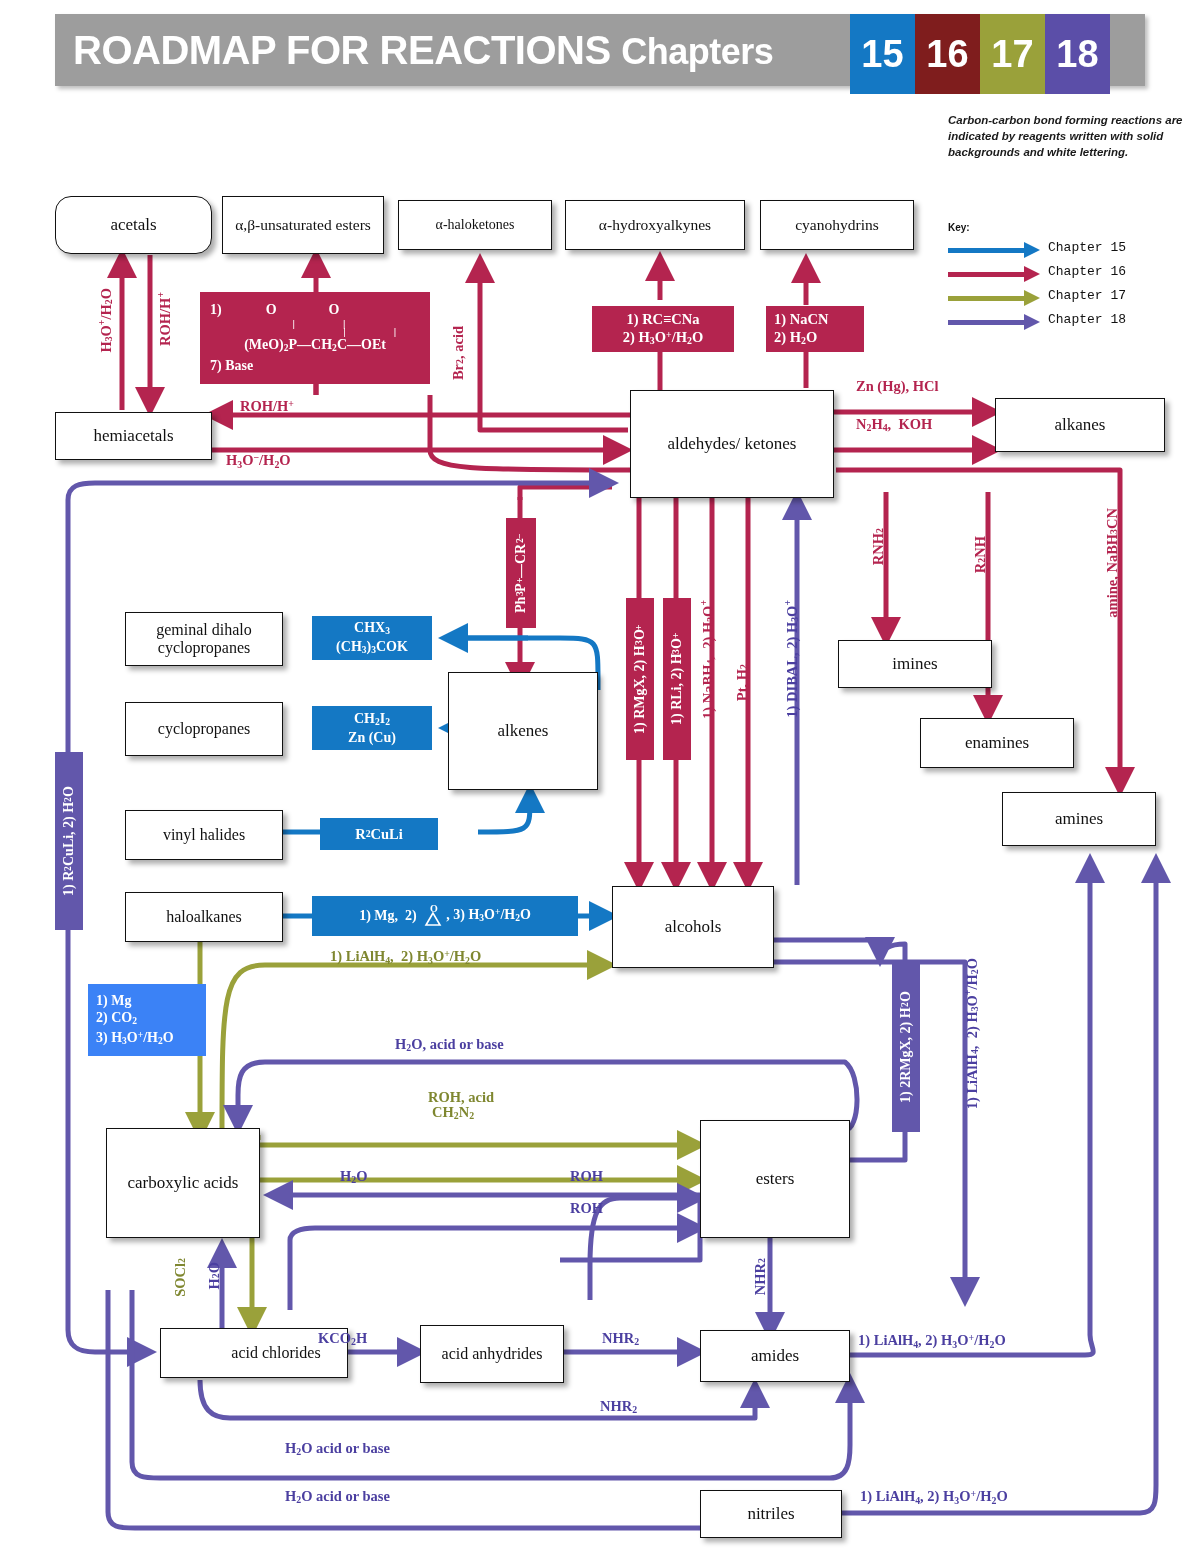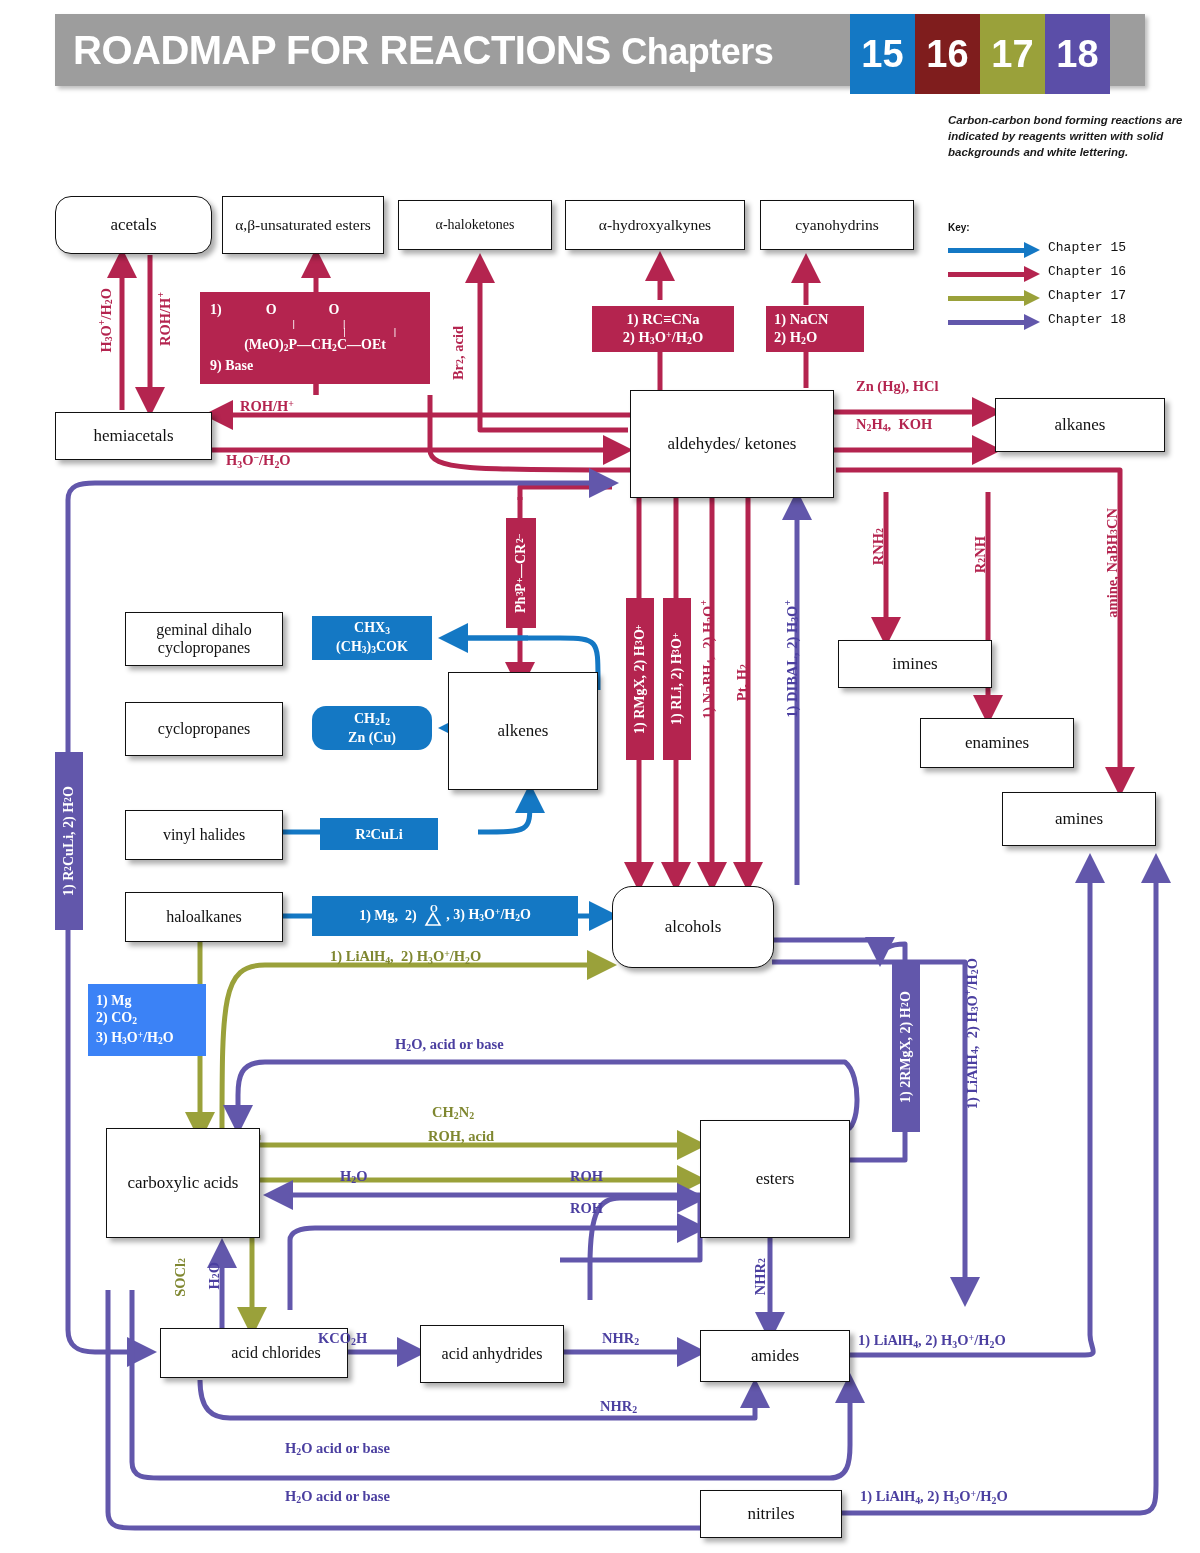--- a/index.html
+++ b/index.html
@@ -234,57 +234,57 @@
   <div class="bx" style="left:125px;top:612px;width:156px;height:52px;font-size:16px;">geminal dihalo cyclopropanes</div>
   <div class="bx" style="left:125px;top:702px;width:156px;height:52px;font-size:16px;">cyclopropanes</div>
   <div class="bx" style="left:125px;top:810px;width:156px;height:48px;font-size:16px;">vinyl halides</div>
   <div class="bx" style="left:125px;top:892px;width:156px;height:48px;font-size:16px;">haloalkanes</div>
   <div class="bx" style="left:448px;top:672px;width:148px;height:116px;">alkenes</div>
 
   <div class="bx" style="left:838px;top:640px;width:152px;height:46px;">imines</div>
   <div class="bx" style="left:920px;top:718px;width:152px;height:48px;">enamines</div>
   <div class="bx" style="left:1002px;top:792px;width:152px;height:52px;">amines</div>
 
-  <div class="bx" style="left:612px;top:886px;width:160px;height:80px;border-radius:20px;">alcohols</div>
+  <div class="bx" style="left:612px;top:886px;width:160px;height:80px;">alcohols</div>
 
   <div class="bx" style="left:106px;top:1128px;width:152px;height:108px;">carboxylic acids</div>
   <div class="bx" style="left:700px;top:1120px;width:148px;height:116px;">esters</div>
 
   <div class="bx" style="left:160px;top:1328px;width:142px;height:48px;font-size:16px;padding-left:44px;">acid chlorides</div>
   <div class="bx" style="left:420px;top:1325px;width:142px;height:56px;font-size:16px;">acid anhydrides</div>
   <div class="bx" style="left:700px;top:1330px;width:148px;height:50px;">amides</div>
   <div class="bx" style="left:700px;top:1490px;width:140px;height:46px;">nitriles</div>
 
   <div class="rg red" style="left:200px;top:292px;width:230px;height:92px;flex-direction:column;justify-content:center;font-size:14px;">
     <div style="display:flex;width:100%;padding-left:10px;box-sizing:border-box;">
       <span>1)</span>
       <span style="margin-left:44px;">O</span>
         <span style="margin-left:52px;">O</span>
     </div>
     <div style="font-size:11px;line-height:8px;letter-spacing:48px;margin-left:56px;">||&nbsp;&nbsp;||</div>
     <div style="margin-top:1px;">(MeO)<sub>2</sub>P—CH<sub>2</sub>C—OEt</div>
-    <div style="align-self:flex-start;padding-left:10px;margin-top:2px;">9) Base</div>
+    <div style="align-self:flex-start;padding-left:10px;margin-top:2px;">7) Base</div>
   </div>
 
   <div class="rg red" style="left:592px;top:306px;width:142px;height:46px;flex-direction:column;font-size:14.5px;">
     <div>1) RC≡CNa</div>
     <div>2) H<sub>3</sub>O<sup>+</sup>/H<sub>2</sub>O</div>
   </div>
 
   <div class="rg red" style="left:766px;top:306px;width:98px;height:46px;flex-direction:column;align-items:flex-start;padding-left:8px;box-sizing:border-box;font-size:14.5px;">
     <div>1) NaCN</div>
     <div>2) H<sub>2</sub>O</div>
   </div>
 
   <div class="rg blue" style="left:312px;top:616px;width:120px;height:44px;flex-direction:column;font-size:14px;">
     <div>CHX<sub>3</sub></div>
     <div>(CH<sub>3</sub>)<sub>3</sub>COK</div>
   </div>
 
-  <div class="rg blue" style="left:312px;top:706px;width:120px;height:44px;flex-direction:column;font-size:14px;border-radius:14px;">
+  <div class="rg blue" style="left:312px;top:706px;width:120px;height:44px;flex-direction:column;font-size:14px;">
     <div>CH<sub>2</sub>I<sub>2</sub></div>
     <div>Zn (Cu)</div>
   </div>
 
   <div class="rg blue" style="left:320px;top:818px;width:118px;height:32px;font-size:14.5px;">R<sub>2</sub>CuLi</div>
 
   <div class="rg blue" style="left:312px;top:896px;width:266px;height:40px;font-size:14px;">
     <span>1) Mg,&nbsp; 2)&nbsp;</span>
     <svg width="26" height="26" viewBox="0 0 26 26" style="vertical-align:middle">
       <text x="10" y="9" font-size="10" fill="#fff" font-family="Liberation Serif, serif">O</text>
@@ -327,21 +327,21 @@
   <div class="lb red vert" style="left:734px;top:664px;">Pt, H<sub>2</sub></div>
   <div class="lb purple vert" style="left:782px;top:600px;">1) DIBAL, 2) H<sub>3</sub>O<sup>+</sup></div>
 
   <div class="lb olive" style="left:330px;top:948px;">1) LiAlH<sub>4</sub>,&nbsp; 2) H<sub>3</sub>O<sup>+</sup>/H<sub>2</sub>O</div>
 
   <div class="lb purple vert" style="left:962px;top:958px;">1) LiAlH<sub>4</sub>,&nbsp; 2) H<sub>3</sub>O<sup>+</sup>/H<sub>2</sub>O</div>
 
   <div class="lb purple" style="left:395px;top:1036px;">H<sub>2</sub>O, acid or base</div>
 
   <div class="lb olive" style="left:432px;top:1104px;">CH<sub>2</sub>N<sub>2</sub></div>
-  <div class="lb olive" style="left:428px;top:1128px;text-align:center;">ROH, acid</div>
+  <div class="lb olive" style="left:428px;top:1089px;text-align:center;">ROH, acid</div>
   <div class="lb purple" style="left:340px;top:1168px;">H<sub>2</sub>O</div>
   <div class="lb purple" style="left:570px;top:1168px;">ROH</div>
   <div class="lb purple" style="left:570px;top:1200px;">ROH</div>
 
   <div class="lb olive vert" style="left:172px;top:1258px;">SOCl<sub>2</sub></div>
   <div class="lb purple vert" style="left:206px;top:1262px;">H<sub>2</sub>O</div>
   <div class="lb purple vert" style="left:752px;top:1258px;">NHR<sub>2</sub></div>
 
   <div class="lb purple" style="left:318px;top:1330px;">KCO<sub>2</sub>H</div>
   <div class="lb purple" style="left:602px;top:1330px;">NHR<sub>2</sub></div>

